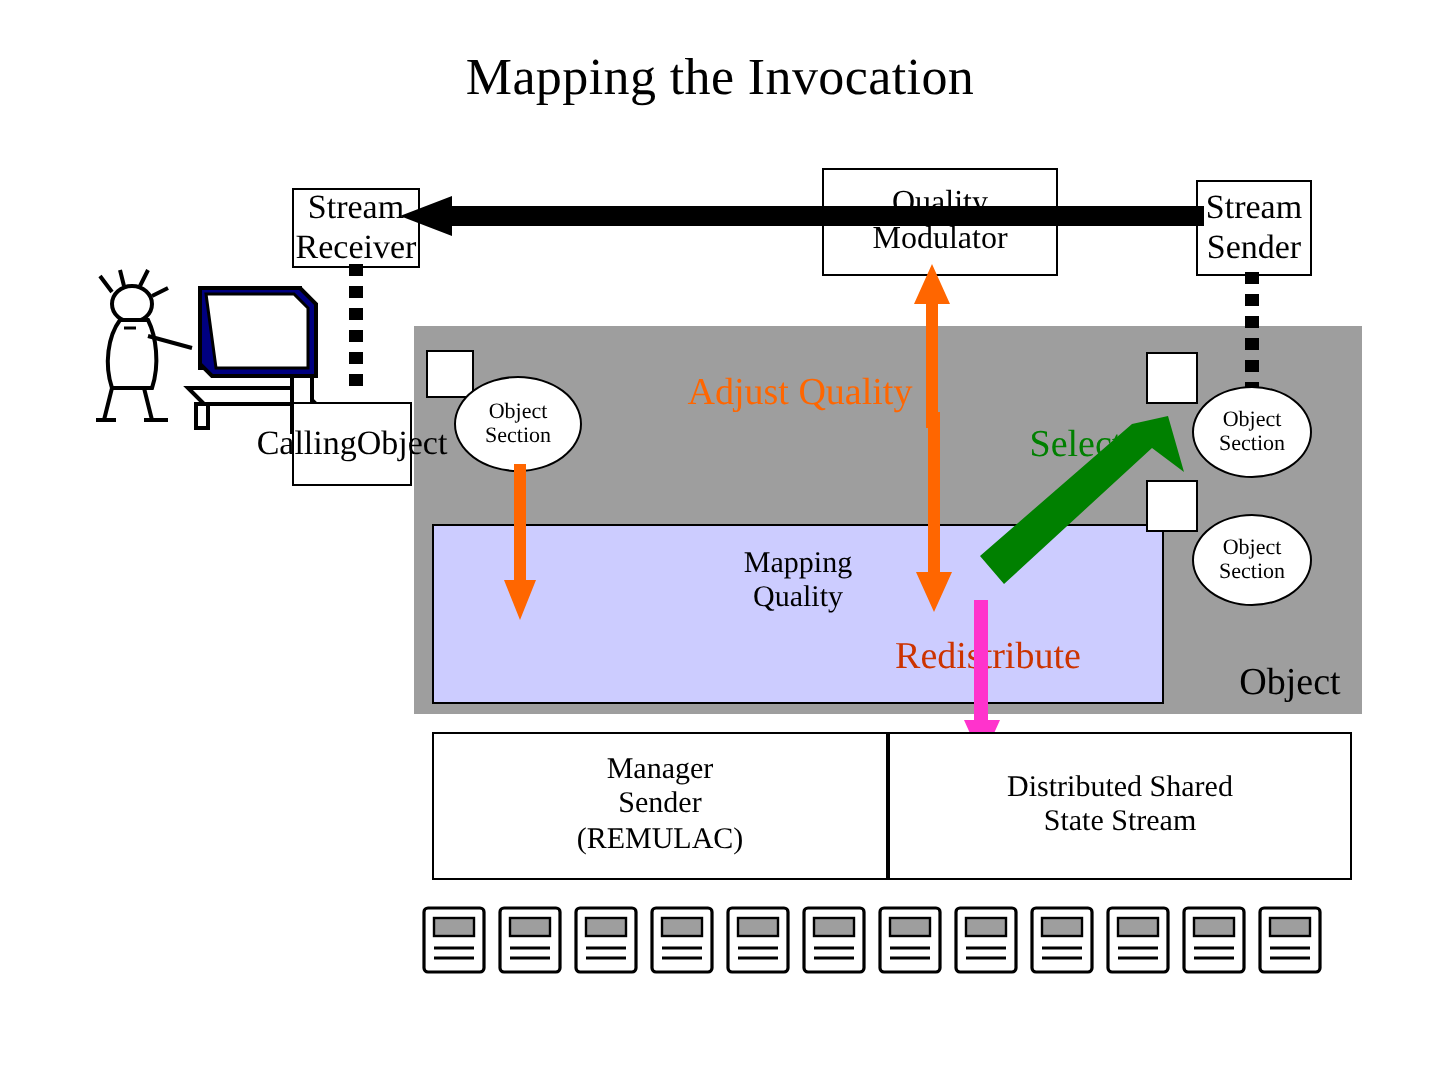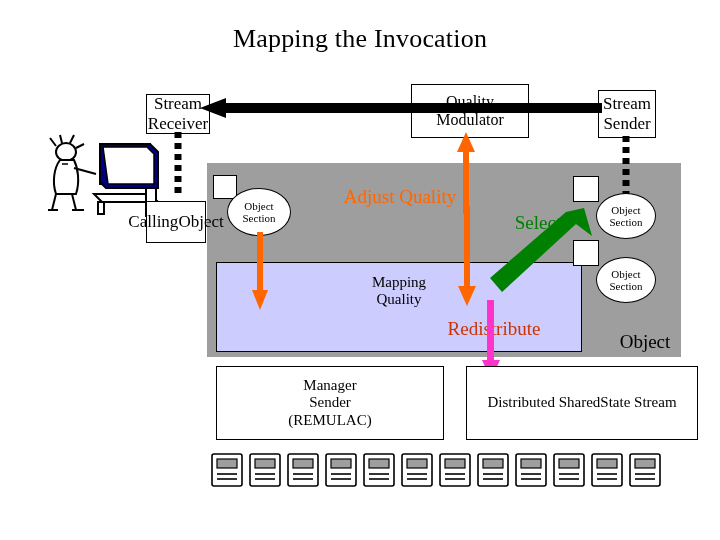--- a/index.html
+++ b/index.html
@@ -168,21 +168,21 @@
   <svg class="abs" style="left:480px; top:300px;" width="22" height="80" viewBox="0 0 22 80">
     <polygon points="7,0 14,0 14,60 20,60 11,80 2,60 7,60" fill="#ff33cc"></polygon>
   </svg>
 
   <div class="abs wbox" style="left:216px; top:366px; width:226px; height:72px; flex-direction:column;">
     <span class="t15">Manager</span>
     <span class="t15">Sender</span>
     <span class="t15">(REMULAC)</span>
   </div>
 
-  <div class="abs wbox" style="left:466px; top:366px; width:230px; height:72px; flex-direction:row;text-align:center;">
+  <div class="abs wbox" style="left:444px; top:366px; width:230px; height:72px; flex-direction:column;text-align:center;">
     <span class="t15">Distributed Shared</span>
     <span class="t15">State Stream</span>
   </div>
 
   <svg class="abs" style="left:210px; top:452px;" width="470" height="40" viewBox="0 0 470 40">
     <g id="diskgroup" fill="#ffffff" stroke="#000000" stroke-width="1.6">
 
       <g transform="translate(0,0)">
         <rect x="2" y="2" width="30" height="32" rx="2"></rect>
         <rect x="7" y="7" width="20" height="9" fill="#9e9e9e" stroke="#000" stroke-width="1.2"></rect>

